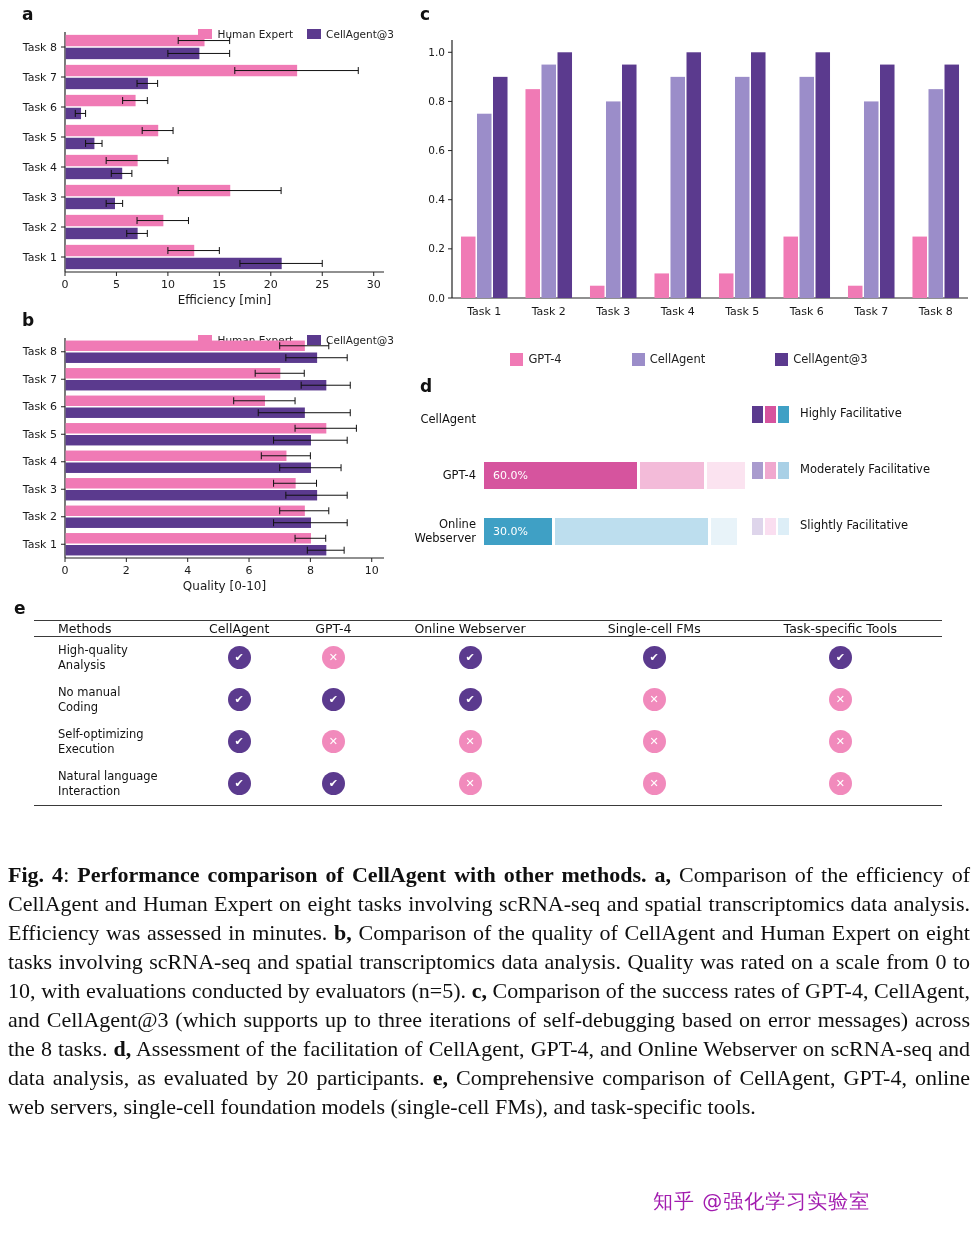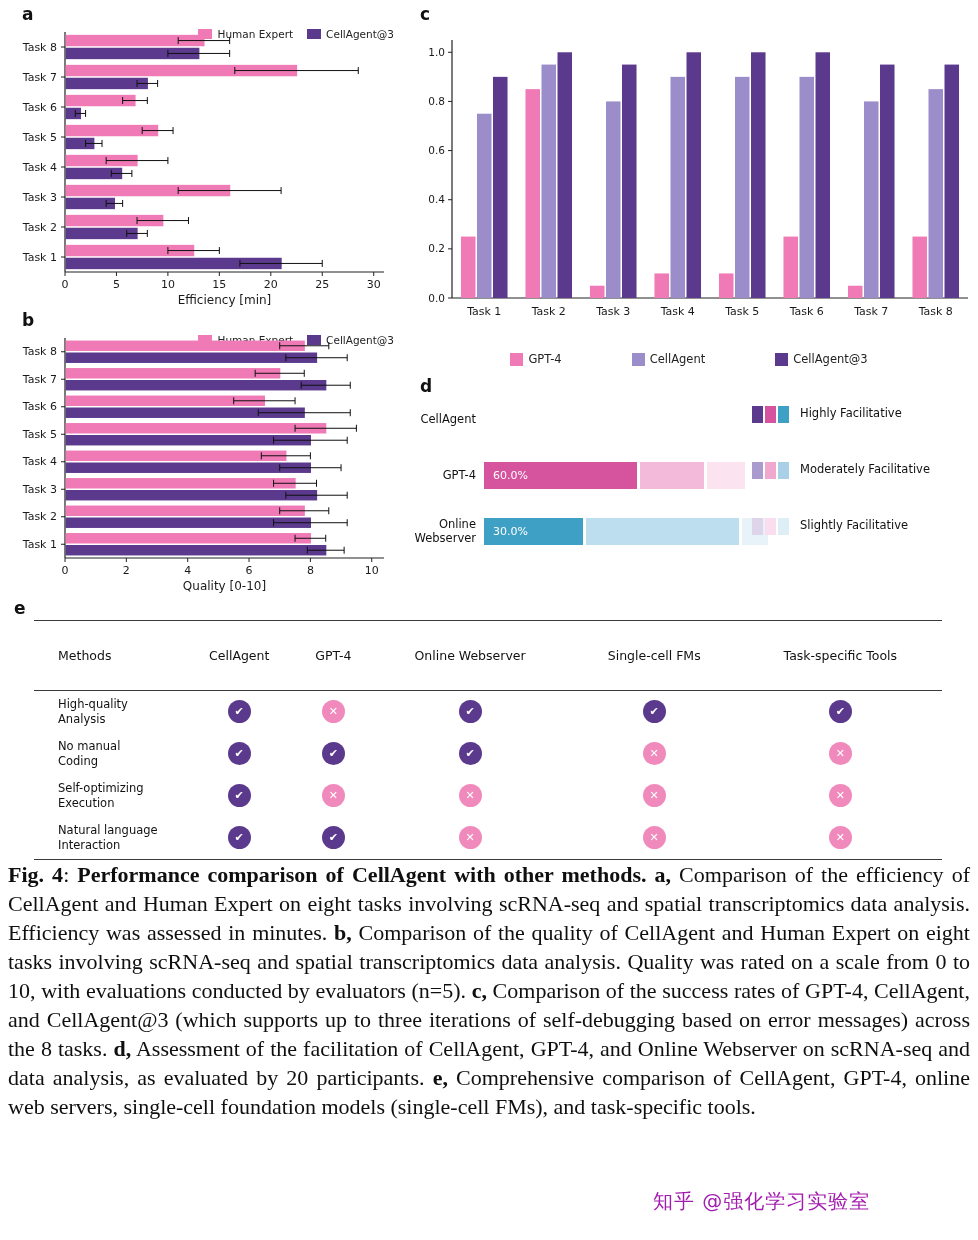--- a/index.html
+++ b/index.html
@@ -47,21 +47,21 @@
   .d-seg-label { color:#fff; font-size:11px; line-height:27px; padding-left:9px; white-space:nowrap; overflow:hidden; }
   #d-legend { position:absolute; left:352px; top:40px; }
   .d-leg-row { display:flex; align-items:flex-start; height:27px; margin-bottom:29px; }
   .d-leg-swatch { width:11px; height:17px; display:inline-block; margin-right:2px; }
   .d-leg-label { margin-left:9px; font-size:11.5px; color:#111; }
 
   
   #e-table { position:absolute; left:26px; top:24px; width:908px; }
   .cmp-table { width:100%; border-collapse:collapse; }
   .cmp-table th {
-    font-weight:400; font-size:12.5px; color:#111; padding:27px 4px;
+    font-weight:400; font-size:12.5px; color:#111; padding:0 4px;
     border-top:1.6px solid #3a3a3a; border-bottom:1px solid #3a3a3a; text-align:center;
   }
   .cmp-table th:first-child { width:148px; text-align:left; padding-left:24px; }
   .cmp-table td { text-align:center; padding:6px 4px; }
   .cmp-table tr:last-child td { border-bottom:1.6px solid #3a3a3a; }
   .row-label { text-align:left !important; font-size:11.5px; line-height:1.3; color:#111; padding-left:24px !important; }
   .mark {
     display:inline-flex; width:23px; height:23px; border-radius:50%;
     align-items:center; justify-content:center; color:#fff; font-size:11px; font-weight:700;
   }
@@ -389,21 +389,21 @@
           <div class="d-label">GPT-4</div>
           <div class="d-bar">
             <div class="d-seg d-seg-label" style="width: 153px; background: rgb(214, 84, 158);">60.0%</div>
             <div class="d-seg" style="width: 63.75px; background: rgb(243, 187, 217);"></div>
             <div class="d-seg" style="width: 38.25px; background: rgb(251, 227, 240);"></div>
           </div>
         </div>
         <div class="d-row">
           <div class="d-label">Online<br>Webserver</div>
           <div class="d-bar">
-            <div class="d-seg d-seg-label" style="width: 99px; background: rgb(63, 160, 197);">30.0%</div>
+            <div class="d-seg d-seg-label" style="width: 68px; background: rgb(63, 160, 197);">30.0%</div>
             <div class="d-seg" style="width: 153px; background: rgb(189, 222, 238);"></div>
             <div class="d-seg" style="width: 25.5px; background: rgb(232, 243, 249);"></div>
           </div>
         </div>
       </div>
     <div id="d-legend">
         <div class="d-leg-row">
           <span class="d-leg-swatch" style="background: rgb(91, 58, 142);"></span>
           <span class="d-leg-swatch" style="background: rgb(214, 84, 158);"></span>
           <span class="d-leg-swatch" style="background: rgb(63, 160, 197);"></span>

